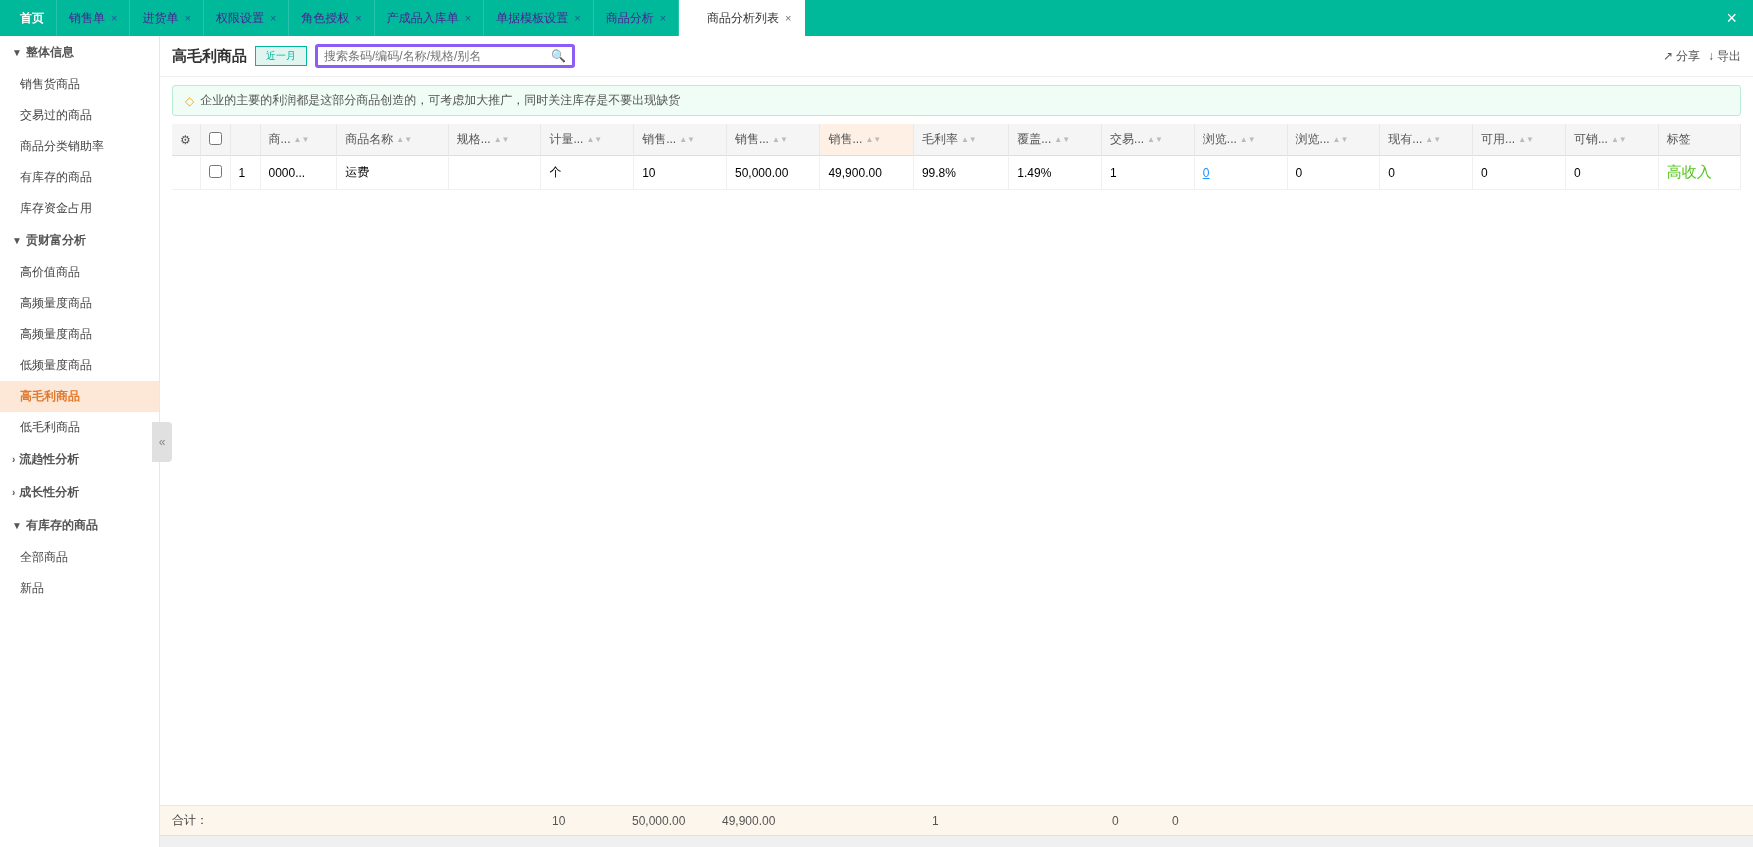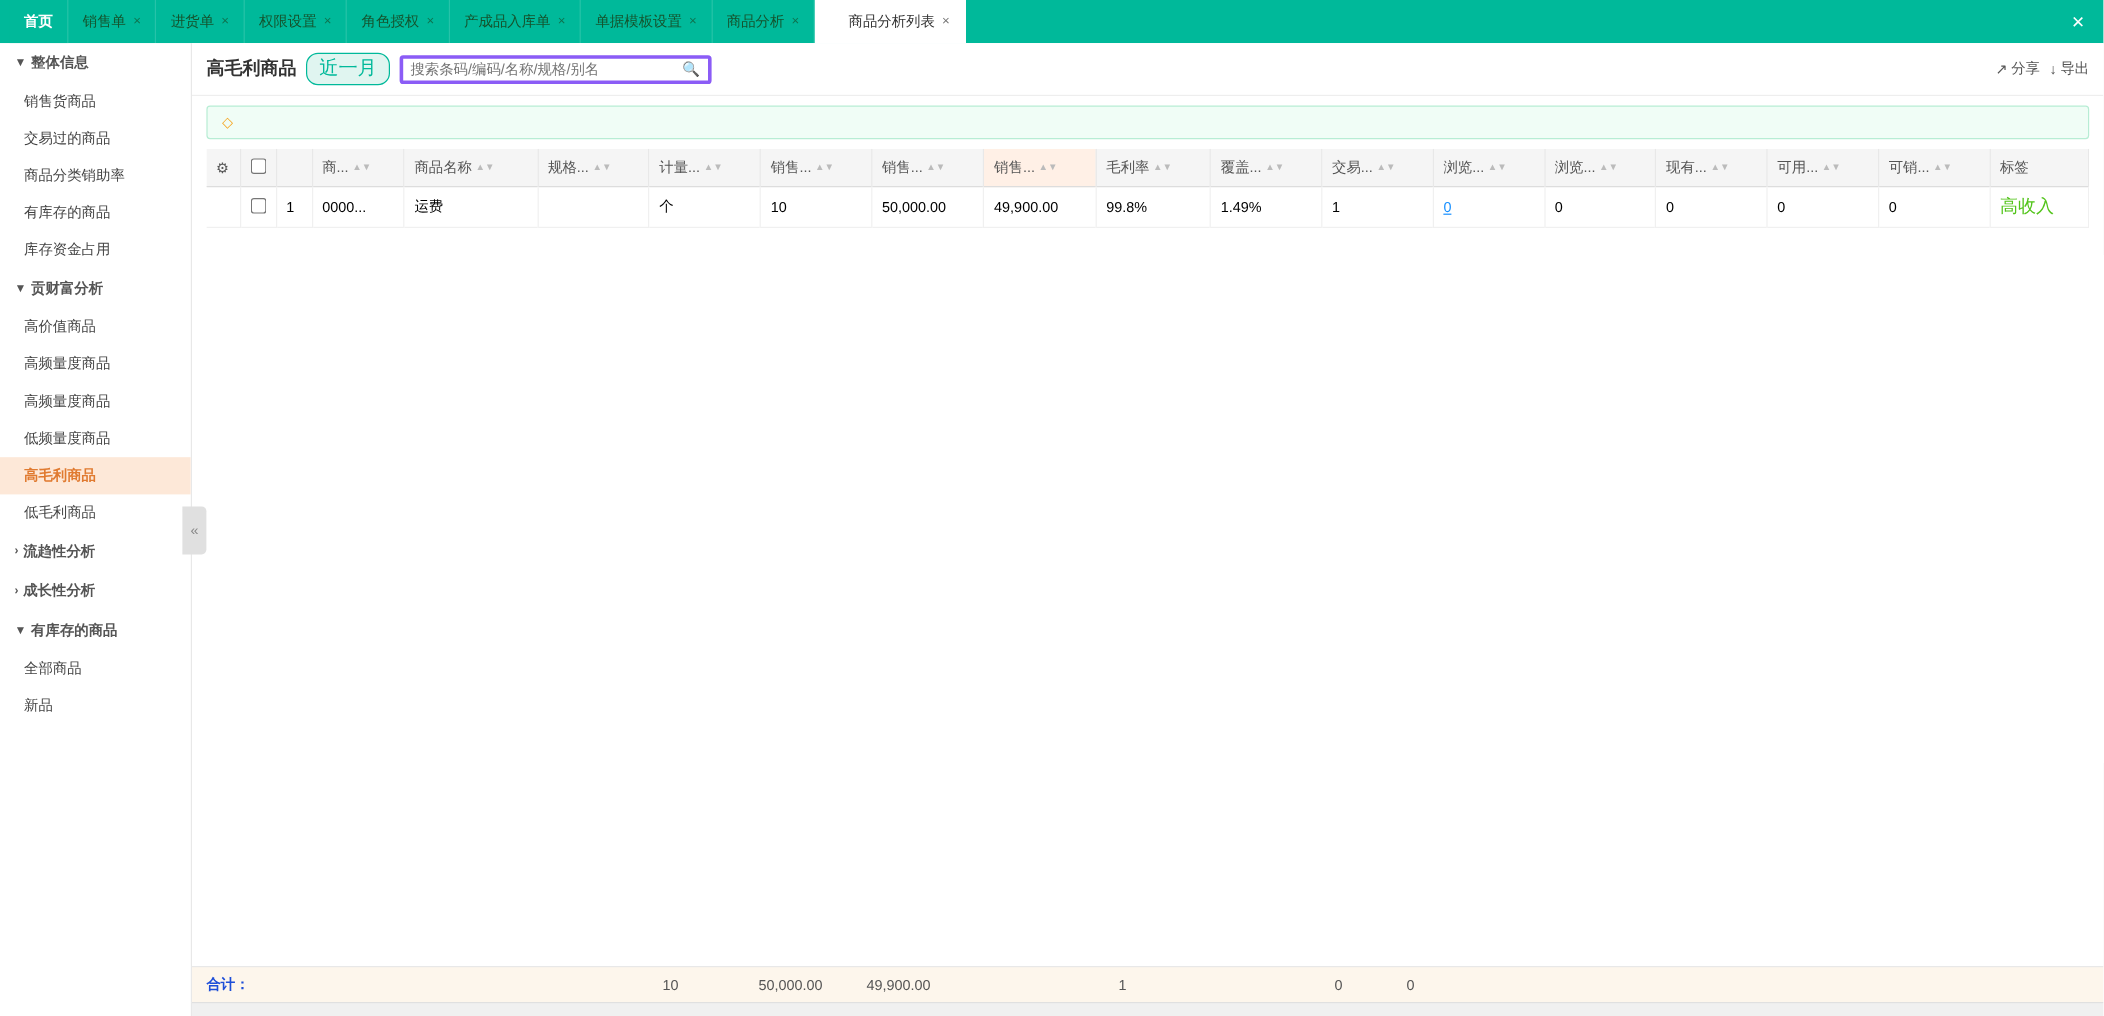--- a/index.html
+++ b/index.html
@@ -15,21 +15,21 @@
       color: #fff;
       position: relative;
     }
     .nav-tab {
       display: flex;
       align-items: center;
       padding: 0 12px;
       height: 36px;
       cursor: pointer;
       white-space: nowrap;
-      color: #14532d;
+      color: #4c1d95;
       font-size: 13px;
       border-right: 1px solid rgba(255,255,255,0.15);
     }
     .nav-tab.active {
       background: #fff;
       color: #333;
       padding-left: 28px;
     }
     .nav-tab .close-x {
       margin-left: 6px;
@@ -105,24 +105,24 @@
       gap: 8px;
     }
     .content-title {
       font-size: 15px;
       font-weight: bold;
       color: #333;
     }
     .filter-btn {
       background: #fff;
       border: 1px solid #d9d9d9;
-      border-radius: 10px;
+      border-radius: 0;
       padding: 2px 10px;
       cursor: pointer;
-      font-size: 16px;
+      font-size: 10px;
       color: #555;
     }
     .filter-btn.active {
       background: #e0f5f0;
       border-color: #00b99a;
       color: #00b99a;
     }
     .search-box {
       display: flex;
       align-items: center;
@@ -249,22 +249,21 @@
       align-items: center;
       padding: 6px 12px;
       border-top: 1px solid #e8e8e8;
       background: #fdf6ec;
       font-size: 12px;
       color: #555;
       flex-shrink: 0;
     }
     .footer-total .total-label {
       width: 60px;
-      color: #1d4ed8;
-      font-weight: bold;
+      color: #404040;
     }
 
     
     .bottom-bar {
       height: 12px;
       background: #f0f0f0;
       border-top: 1px solid #e0e0e0;
     }
 
     .sidebar-wrapper {
@@ -406,20 +405,21 @@
         </div>
         <div class="action-btn">
           <span>↓</span>
           <span>导出</span>
         </div>
       </div>
     </div>
 
     <div class="info-banner">
       <span class="info-icon">◇</span>
+      <span>企业的主要的利润都是这部分商品创造的，可考虑加大推广，同时关注库存是不要出现缺货</span>
     </div>
 
     <div class="table-container">
       <table>
         <thead>
           <tr>
             <th style="width:28px;">
               <span>⚙</span>
             </th>
             <th style="width:28px;">

